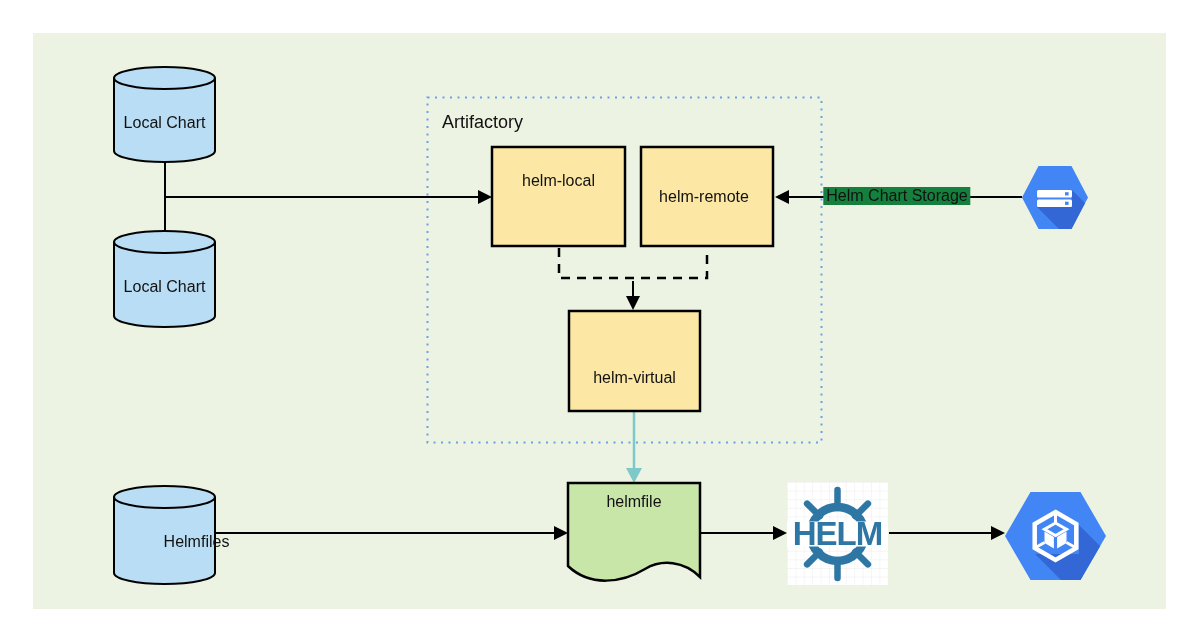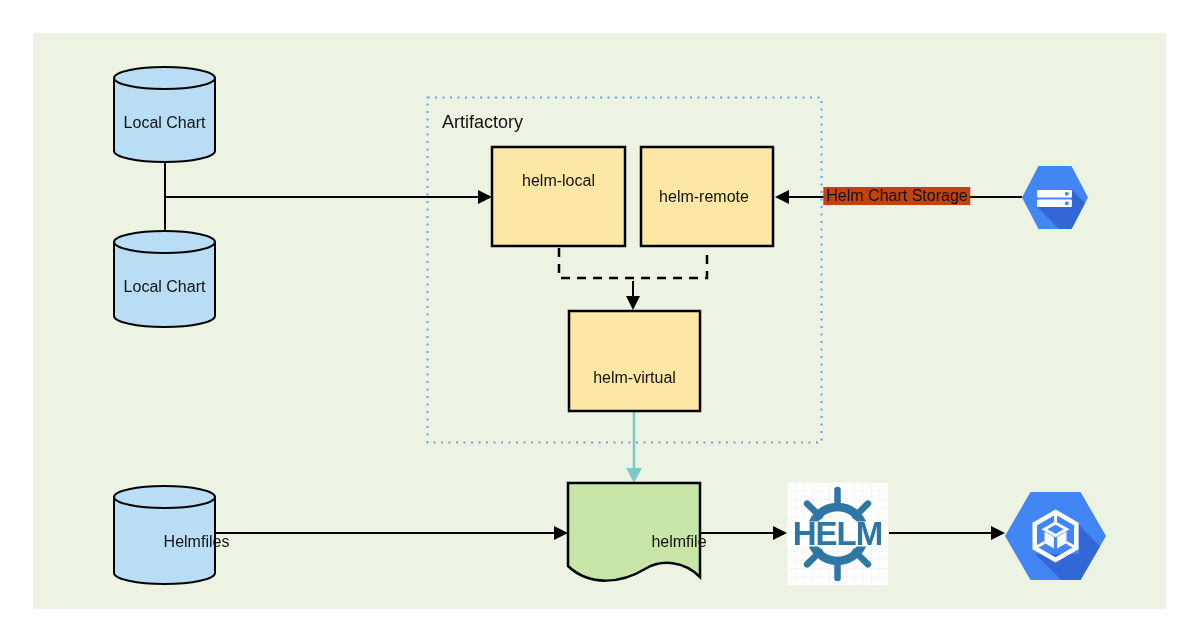--- a/index.html
+++ b/index.html
@@ -3,21 +3,21 @@
 <meta charset="utf-8">
 <style>
   html,body{margin:0;padding:0;background:#ffffff;}
   .page{position:relative;width:1200px;height:641px;background:#ffffff;overflow:hidden;
         font-family:"Liberation Sans",sans-serif;}
   .canvas{position:absolute;left:33px;top:33px;width:1133px;height:576px;background:#edf3e3;}
   svg.layer{position:absolute;left:0;top:0;}
   .lbl{position:absolute;transform:translate(-50%,-50%);font-size:16px;color:#111;
        white-space:nowrap;line-height:1;}
   .lbl-left{position:absolute;font-size:18px;color:#111;white-space:nowrap;line-height:1;}
-  .lbl-onleader{background:#c2410c;padding:1px 3px;}
+  .lbl-onleader{background:#15803d;padding:1px 3px;}
 </style>
 </head>
 <body>
 
 <div class="page">
   <div class="canvas"></div>
 
   <svg class="layer" width="1200" height="641" viewBox="0 0 1200 641">
 
     <defs>
@@ -115,14 +115,14 @@
   </svg>
 
   <div class="lbl" style="left:164.5px;top:123px;">Local Chart</div>
   <div class="lbl" style="left:164.5px;top:287px;">Local Chart</div>
   <div class="lbl-left" style="left:442px;top:113px;">Artifactory</div>
   <div class="lbl" style="left:558.5px;top:181px;">helm-local</div>
   <div class="lbl" style="left:704px;top:197px;">helm-remote</div>
   <div class="lbl" style="left:634.5px;top:378px;">helm-virtual</div>
   <div class="lbl lbl-onleader" style="left:897px;top:196px;">Helm Chart Storage</div>
   <div class="lbl" style="left:164.5px;top:542px;margin-left:32px;">Helmfiles</div>
-  <div class="lbl" style="left:634px;top:542px;margin-left:45px;">helmfile</div>
+  <div class="lbl" style="left:634px;top:502px;">helmfile</div>
 </div>
 
 </body></html>

